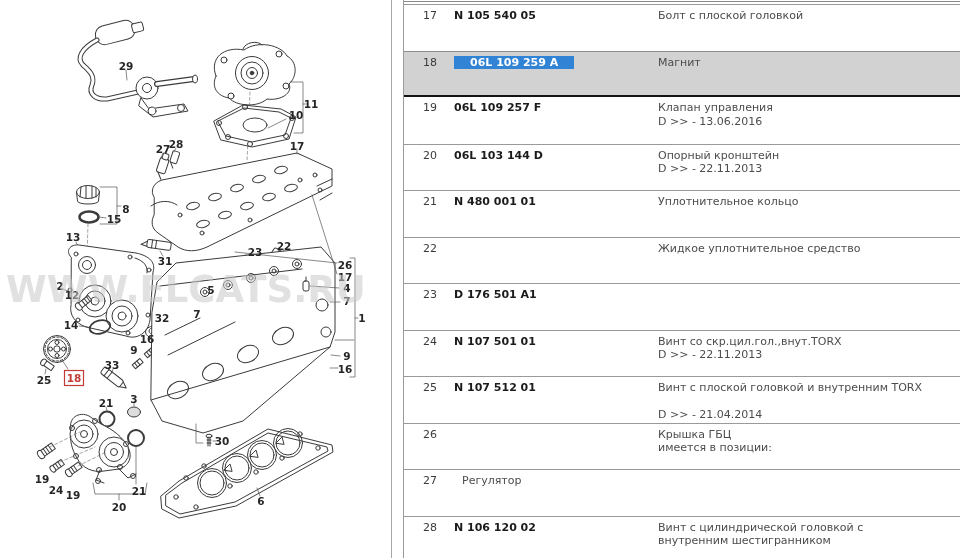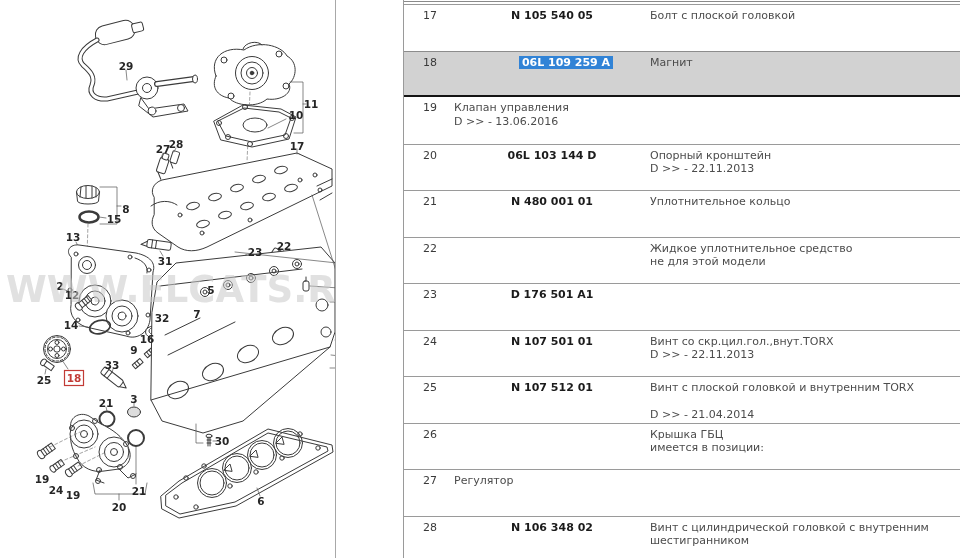--- a/index.html
+++ b/index.html
@@ -6,42 +6,42 @@
     --row-border:#9a9a9a; --highlight-row-bg:#d2d2d2; --highlight-row-border:#141414;
     --selection-bg:#3183d6; --selection-text:#ffffff; --part-text:#1b1b1b;
     --num-text:#3a3a3a; --desc-text:#4c4c4c; --callout-red:#c23b36; --watermark-gray:#c9c9c9;
   }
   *{margin:0;padding:0;box-sizing:border-box;}
   html,body{width:960px;height:558px;overflow:hidden;background:#fff;
     font-family:"DejaVu Sans",sans-serif;}
   .stage{position:relative;width:960px;height:558px;background:#fff;}
 
   
-  .diagram-panel{position:absolute;left:0;top:0;width:336px;height:558px;
+  .diagram-panel{position:absolute;left:0;top:0;width:392px;height:558px;
     border-right:1px solid #a8a8a8;background:#fff;overflow:hidden;}
   .diagram-panel svg{display:block;}
   .watermark{position:absolute;left:6px;top:268px;width:386px;white-space:nowrap;
     font-size:37px;font-weight:700;letter-spacing:0;color:var(--watermark-gray);
     opacity:.55;pointer-events:none;}
 
   
   .table-panel{position:absolute;left:403px;top:0;right:0;bottom:0;
     border-left:1px solid #9a9a9a;background:#fff;overflow:hidden;}
   .top-line{position:absolute;top:1px;left:0;right:0;border-top:1px solid #8a8a8a;}
   .rows{position:absolute;top:4px;left:0;right:0;}
   .trow{height:46.5px;border-top:1px solid var(--row-border);
     display:grid;grid-template-columns:50px 196px 1fr;padding-top:4px;
     font-size:11px;line-height:13.5px;background:#fff;}
   .trow.hl{background:var(--highlight-row-bg);border-top-color:#8c8c8c;
     border-bottom:2px solid var(--highlight-row-border);}
   .trow.after-hl{border-top:none;}
   .c-num{text-align:right;padding-right:17px;color:var(--num-text);}
-  .c-part{text-align:center;font-weight:700;color:var(--part-text);}
-  .c-part .sel{background:var(--selection-bg);color:var(--selection-text);padding:0 3px;margin-left:28px;}
-  .c-desc{color:var(--desc-text);padding-right:24px;}
+  .c-part{text-align:left;font-weight:700;color:var(--part-text);}
+  .c-part .sel{background:var(--selection-bg);color:var(--selection-text);padding:0 16px;}
+  .c-desc{color:var(--desc-text);padding-right:24px;margin-left:8px;}
 
   
   .callout{font:700 10.5px "DejaVu Sans",sans-serif;fill:#262626;text-anchor:middle;cursor:pointer;}
   .callout.red{fill:var(--callout-red);}
   .art{stroke:#3b3b3b;stroke-width:1;fill:none;stroke-linecap:round;stroke-linejoin:round;}
   .leader{stroke:#555;stroke-width:.7;fill:none;}
   .dash{stroke:#666;stroke-width:.6;fill:none;stroke-dasharray:3 2.4;}
 </style>
 </head>
 <body>
@@ -362,20 +362,21 @@
         </div>
         <div class="trow hl">
           <div class="c-num">18</div>
           <div class="c-part"><span class="sel">06L 109 259 A</span></div>
           <div class="c-desc">
             <div>Магнит</div>
           </div>
         </div>
         <div class="trow after-hl">
           <div class="c-num">19</div>
+          <div class="c-part"><span>06L 109 257 F</span></div>
           <div class="c-desc">
             <div>Клапан управления</div>
             <div>D &gt;&gt; - 13.06.2016</div>
           </div>
         </div>
         <div class="trow">
           <div class="c-num">20</div>
           <div class="c-part"><span>06L 103 144 D</span></div>
           <div class="c-desc">
             <div>Опорный кронштейн</div>
@@ -387,21 +388,20 @@
           <div class="c-part"><span>N 480 001 01</span></div>
           <div class="c-desc">
             <div>Уплотнительное кольцо</div>
           </div>
         </div>
         <div class="trow">
           <div class="c-num">22</div>
           <div class="c-part"></div>
           <div class="c-desc">
             <div>Жидкое уплотнительное средство</div>
-            <div>не для этой модели</div>
           </div>
         </div>
         <div class="trow">
           <div class="c-num">23</div>
           <div class="c-part"><span>D 176 501 A1</span></div>
         </div>
         <div class="trow">
           <div class="c-num">24</div>
           <div class="c-part"><span>N 107 501 01</span></div>
           <div class="c-desc">
@@ -427,21 +427,21 @@
           </div>
         </div>
         <div class="trow">
           <div class="c-num">27</div>
           <div class="c-desc">
             <div>Регулятор</div>
           </div>
         </div>
         <div class="trow">
           <div class="c-num">28</div>
-          <div class="c-part"><span>N 106 348 02</span></div>
+          <div class="c-part"><span>N 106 120 02</span></div>
           <div class="c-desc">
             <div>Винт с цилиндрической головкой с внутренним шестигранником</div>
           </div>
         </div>
       </div>
   </div>
 
 </div>
 
 </body></html>

